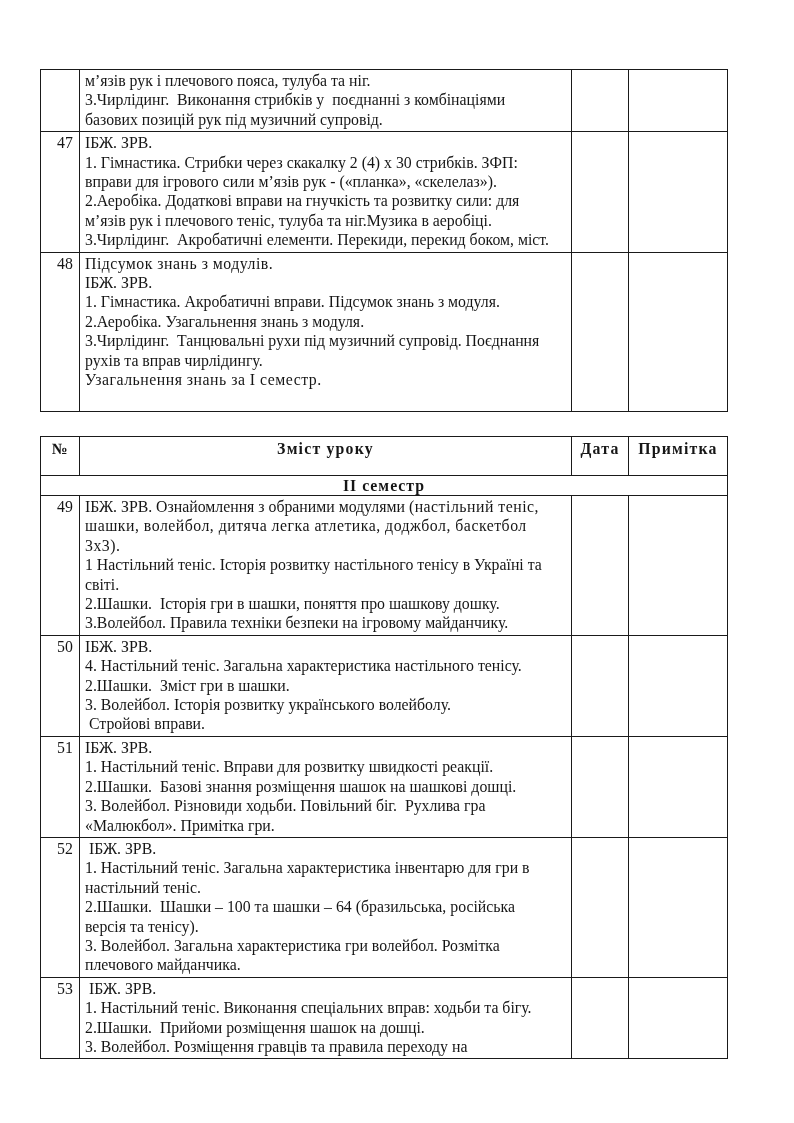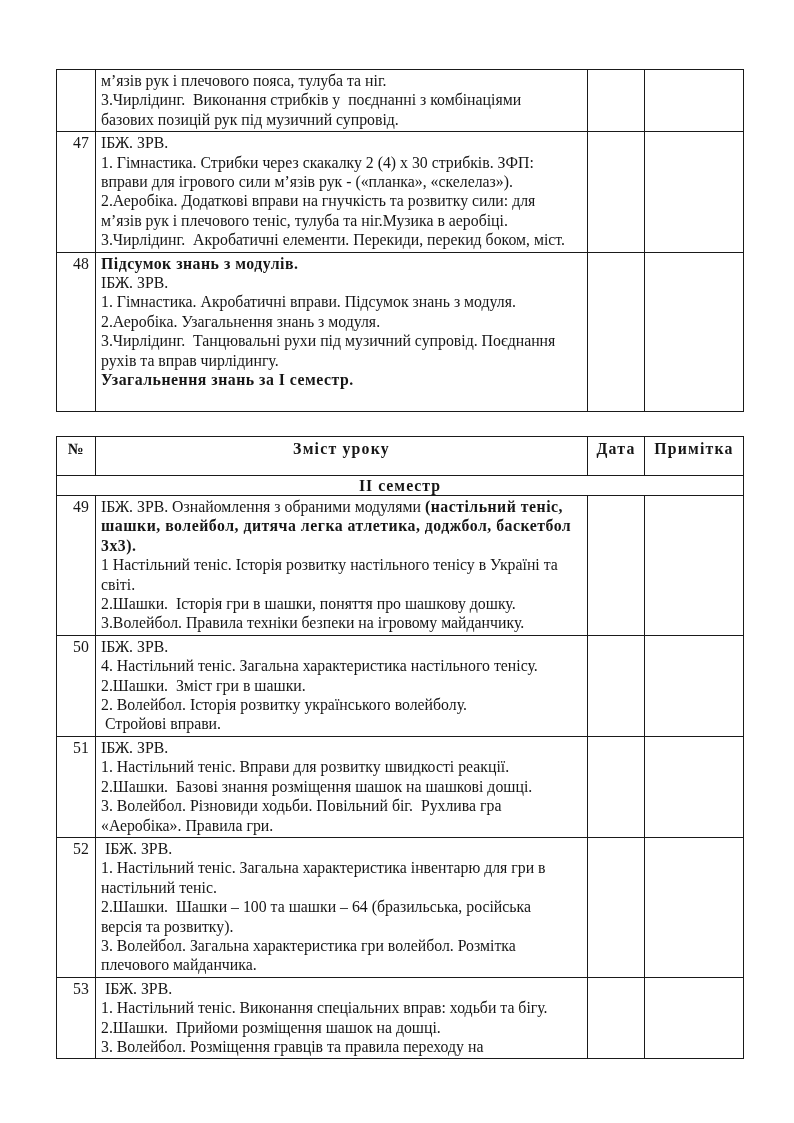--- a/index.html
+++ b/index.html
@@ -9,21 +9,21 @@
     position: relative;
     width: 794px;
     height: 1123px;
     background: #ffffff;
     color: #161616;
     overflow: hidden;
     margin: 0 auto;
   }
   table.doc-table {
     position: absolute;
-    left: 56px;
+    left: 40px;
     border-collapse: collapse;
     table-layout: fixed;
     width: 687px;
     font-size: 15.8px;
   }
   #table-continuation { top: 69px; }
   #table-semester2 { top: 436px; }
   col.c-num  { width: 39px; }
   col.c-body { width: 492px; }
   col.c-date { width: 57px; }
@@ -56,21 +56,21 @@
     padding: 1px 16px;
     line-height: 19.4px;
     margin-left: 16px;
   }
   .line {
     min-height: 19.4px;
     line-height: 19.4px;
     white-space: pre-wrap;
   }
   .b {
-    font-weight: bold;
+    font-weight: normal;
     letter-spacing: 0.5px;
   }
 </style>
 </head>
 <body>
 
 <div class="page">
 
   <table class="doc-table" id="table-continuation">
     <colgroup>
@@ -153,46 +153,46 @@
           </td>
           <td></td>
           <td></td>
         </tr>
         <tr>
           <td class="num">50</td>
           <td class="content">
             <div class="line"><span>ІБЖ. ЗРВ.</span></div>
             <div class="line"><span>4. Настільний теніс. Загальна характеристика настільного тенісу.</span></div>
             <div class="line"><span>2.Шашки.  Зміст гри в шашки.</span></div>
-            <div class="line"><span>2. Волейбол. Історія розвитку українського волейболу.</span></div>
+            <div class="line"><span>3. Волейбол. Історія розвитку українського волейболу.</span></div>
             <div class="line"><span> Стройові вправи.</span></div>
           </td>
           <td></td>
           <td></td>
         </tr>
         <tr>
           <td class="num">51</td>
           <td class="content">
             <div class="line"><span>ІБЖ. ЗРВ.</span></div>
             <div class="line"><span>1. Настільний теніс. Вправи для розвитку швидкості реакції.</span></div>
             <div class="line"><span>2.Шашки.  Базові знання розміщення шашок на шашкові дошці.</span></div>
             <div class="line"><span>3. Волейбол. Різновиди ходьби. Повільний біг.  Рухлива гра</span></div>
-            <div class="line"><span>«Аеробіка». Правила гри.</span></div>
+            <div class="line"><span>«Малюкбол». Примітка гри.</span></div>
           </td>
           <td></td>
           <td></td>
         </tr>
         <tr>
           <td class="num">52</td>
           <td class="content">
             <div class="line"><span> ІБЖ. ЗРВ.</span></div>
             <div class="line"><span>1. Настільний теніс. Загальна характеристика інвентарю для гри в</span></div>
             <div class="line"><span>настільний теніс.</span></div>
             <div class="line"><span>2.Шашки.  Шашки – 100 та шашки – 64 (бразильська, російська</span></div>
-            <div class="line"><span>версія та розвитку).</span></div>
+            <div class="line"><span>версія та тенісу).</span></div>
             <div class="line"><span>3. Волейбол. Загальна характеристика гри волейбол. Розмітка</span></div>
             <div class="line"><span>плечового майданчика.</span></div>
           </td>
           <td></td>
           <td></td>
         </tr>
         <tr>
           <td class="num">53</td>
           <td class="content">
             <div class="line"><span> ІБЖ. ЗРВ.</span></div>

